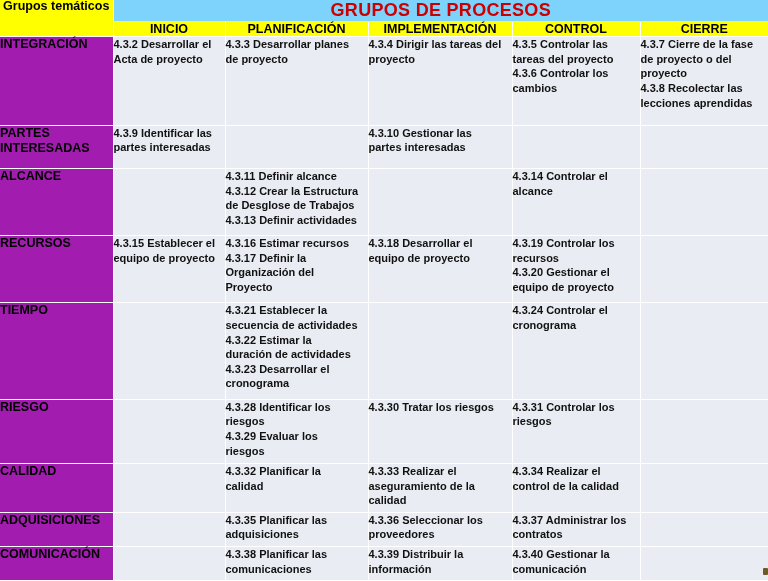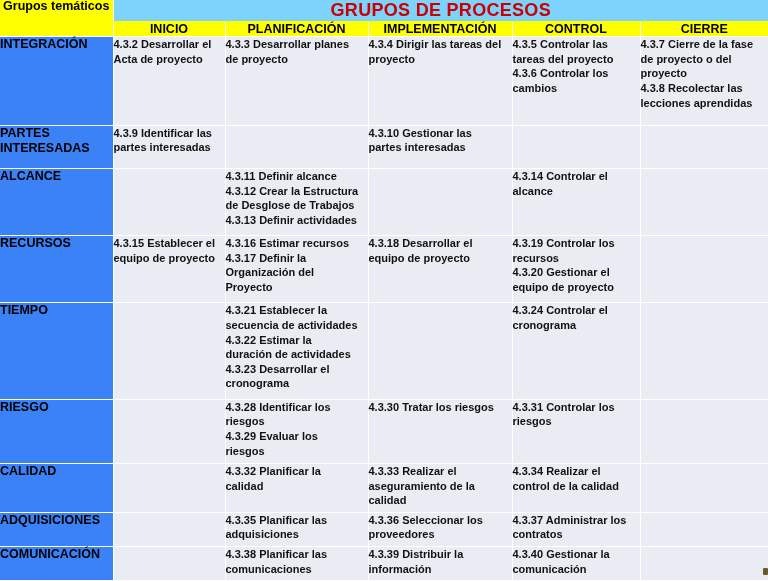--- a/index.html
+++ b/index.html
@@ -69,21 +69,21 @@
     font-size: 12.5px;
     padding: 9px 2px 5px 5px;
     border-right: 1px solid #ffffff;
     border-bottom: 1px solid #ffffff;
     white-space: nowrap;
   }
   .group-head.last { border-right: none; }
 
   
   .theme-cell {
-    background: #3b82f6;
+    background: #a21caf;
     color: #000000;
     font-weight: bold;
     font-size: 12.5px;
     line-height: 1.25;
     padding: 5px 2px 2px 5px;
     border-right: 1px solid #ffffff;
     border-bottom: 1px solid #ffffff;
   }
   .proc-cell {
     background: #e9ecf2;

